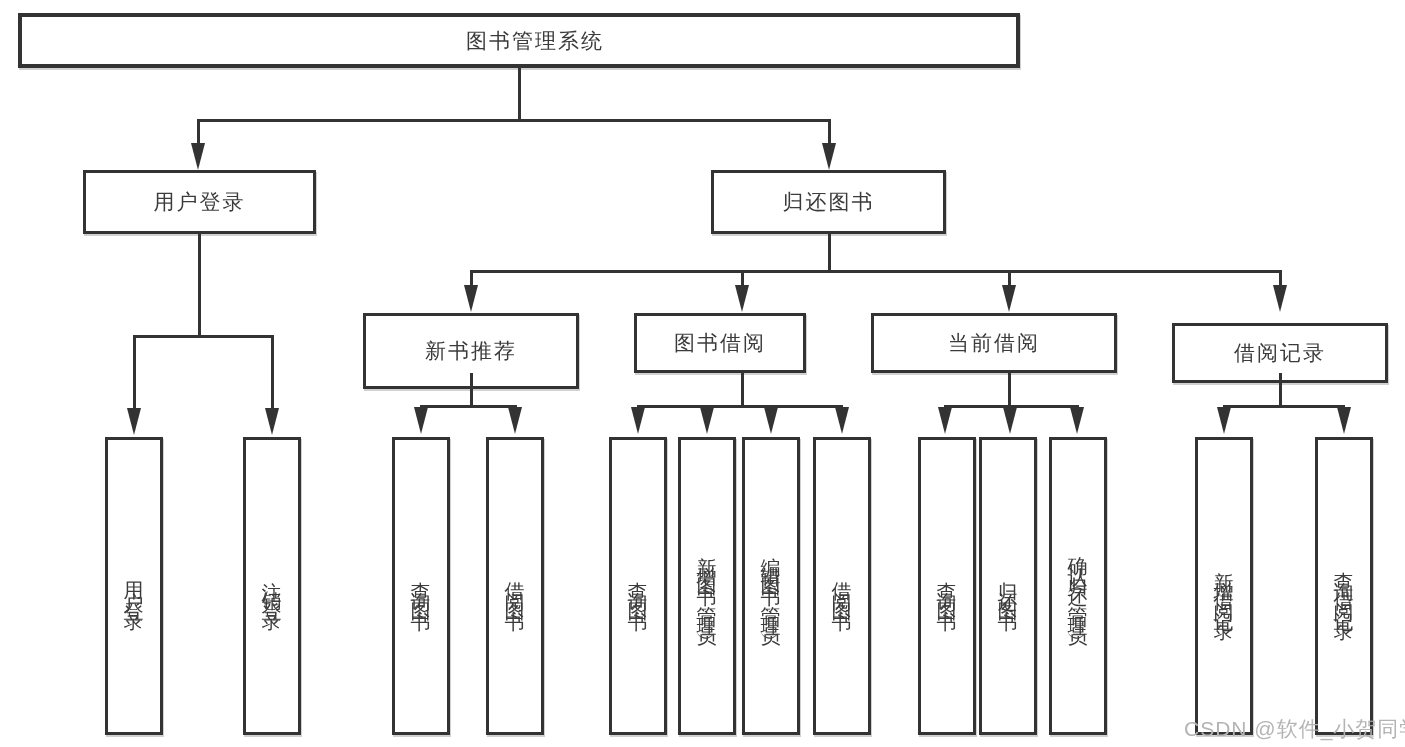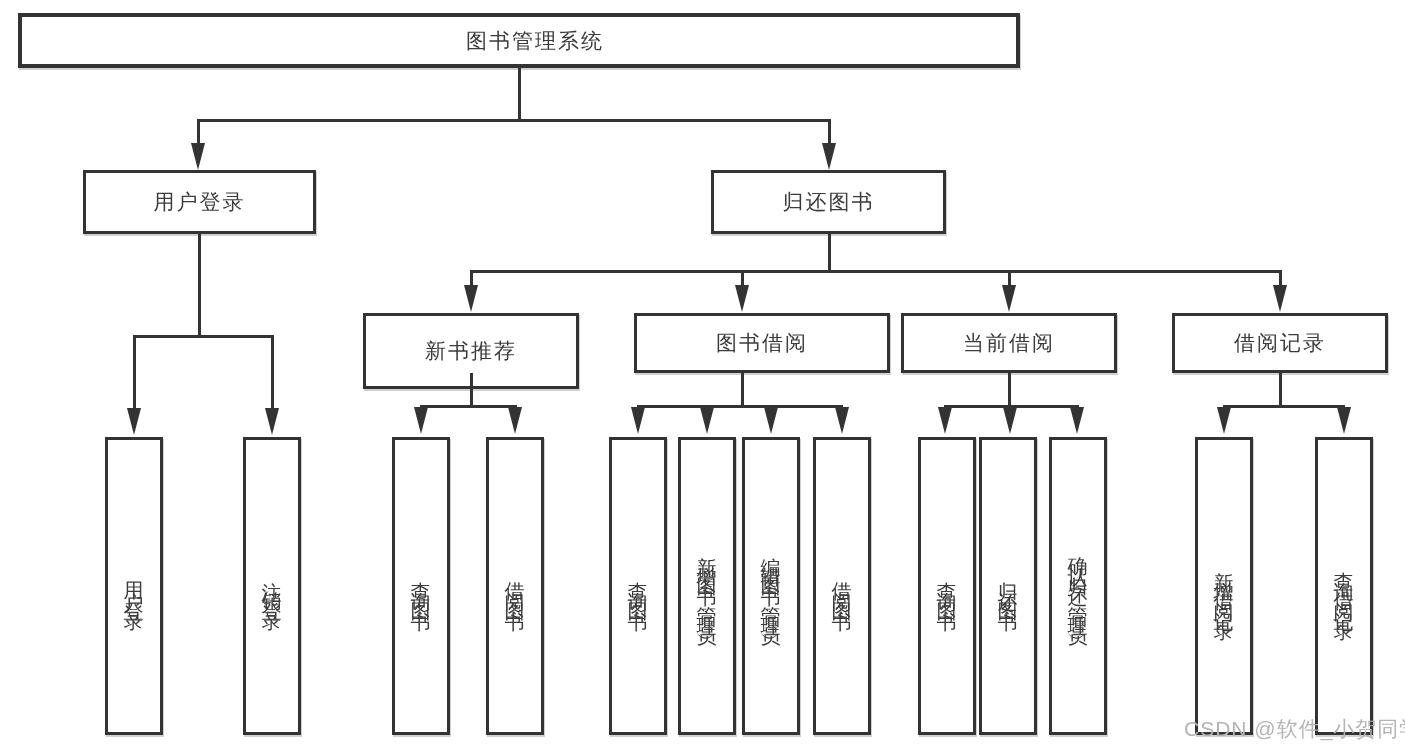--- a/index.html
+++ b/index.html
@@ -67,27 +67,27 @@
   <div class="vline" style="left:741px;top:270px;height:16px;"></div>
   <div class="arrow" style="left:735px;top:285px;"></div>
   <div class="vline" style="left:1008px;top:270px;height:16px;"></div>
   <div class="arrow" style="left:1002px;top:285px;"></div>
   <div class="vline" style="left:1279px;top:270px;height:16px;"></div>
   <div class="arrow" style="left:1273px;top:285px;"></div>
 
   <div class="box" style="left:363px;top:313px;width:216px;height:76px;">
     <span class="hlabel">新书推荐</span>
   </div>
-  <div class="box" style="left:634px;top:313px;width:256px;height:60px;">
+  <div class="box" style="left:634px;top:313px;width:172px;height:60px;">
     <span class="hlabel">图书借阅</span>
   </div>
-  <div class="box" style="left:901px;top:313px;width:216px;height:60px;">
+  <div class="box" style="left:871px;top:313px;width:246px;height:60px;">
     <span class="hlabel">当前借阅</span>
   </div>
-  <div class="box" style="left:1172px;top:313px;width:216px;height:60px;">
+  <div class="box" style="left:1172px;top:323px;width:216px;height:60px;">
     <span class="hlabel">借阅记录</span>
   </div>
 
   <div class="vline" style="left:470px;top:373px;height:32px;"></div>
   <div class="hline" style="left:420px;top:405px;width:97px;"></div>
   <div class="arrow" style="left:414px;top:407px;"></div>
   <div class="arrow" style="left:508px;top:407px;"></div>
 
   <div class="vline" style="left:741px;top:373px;height:32px;"></div>
   <div class="hline" style="left:637px;top:405px;width:206px;"></div>

